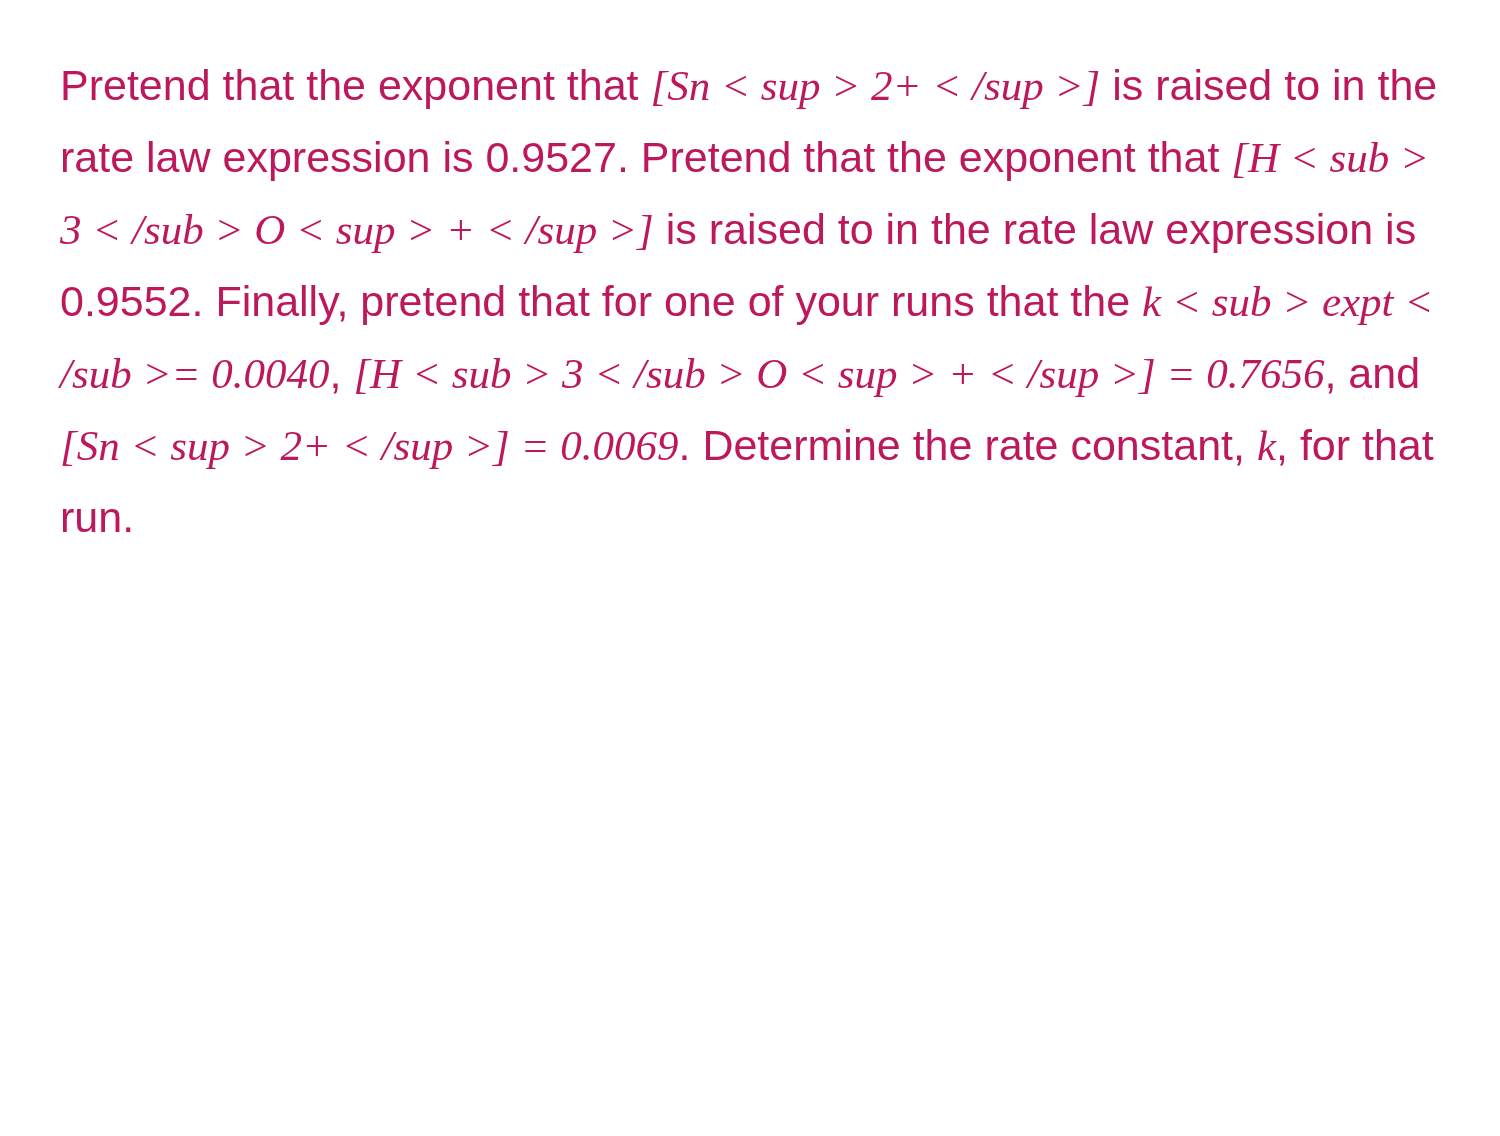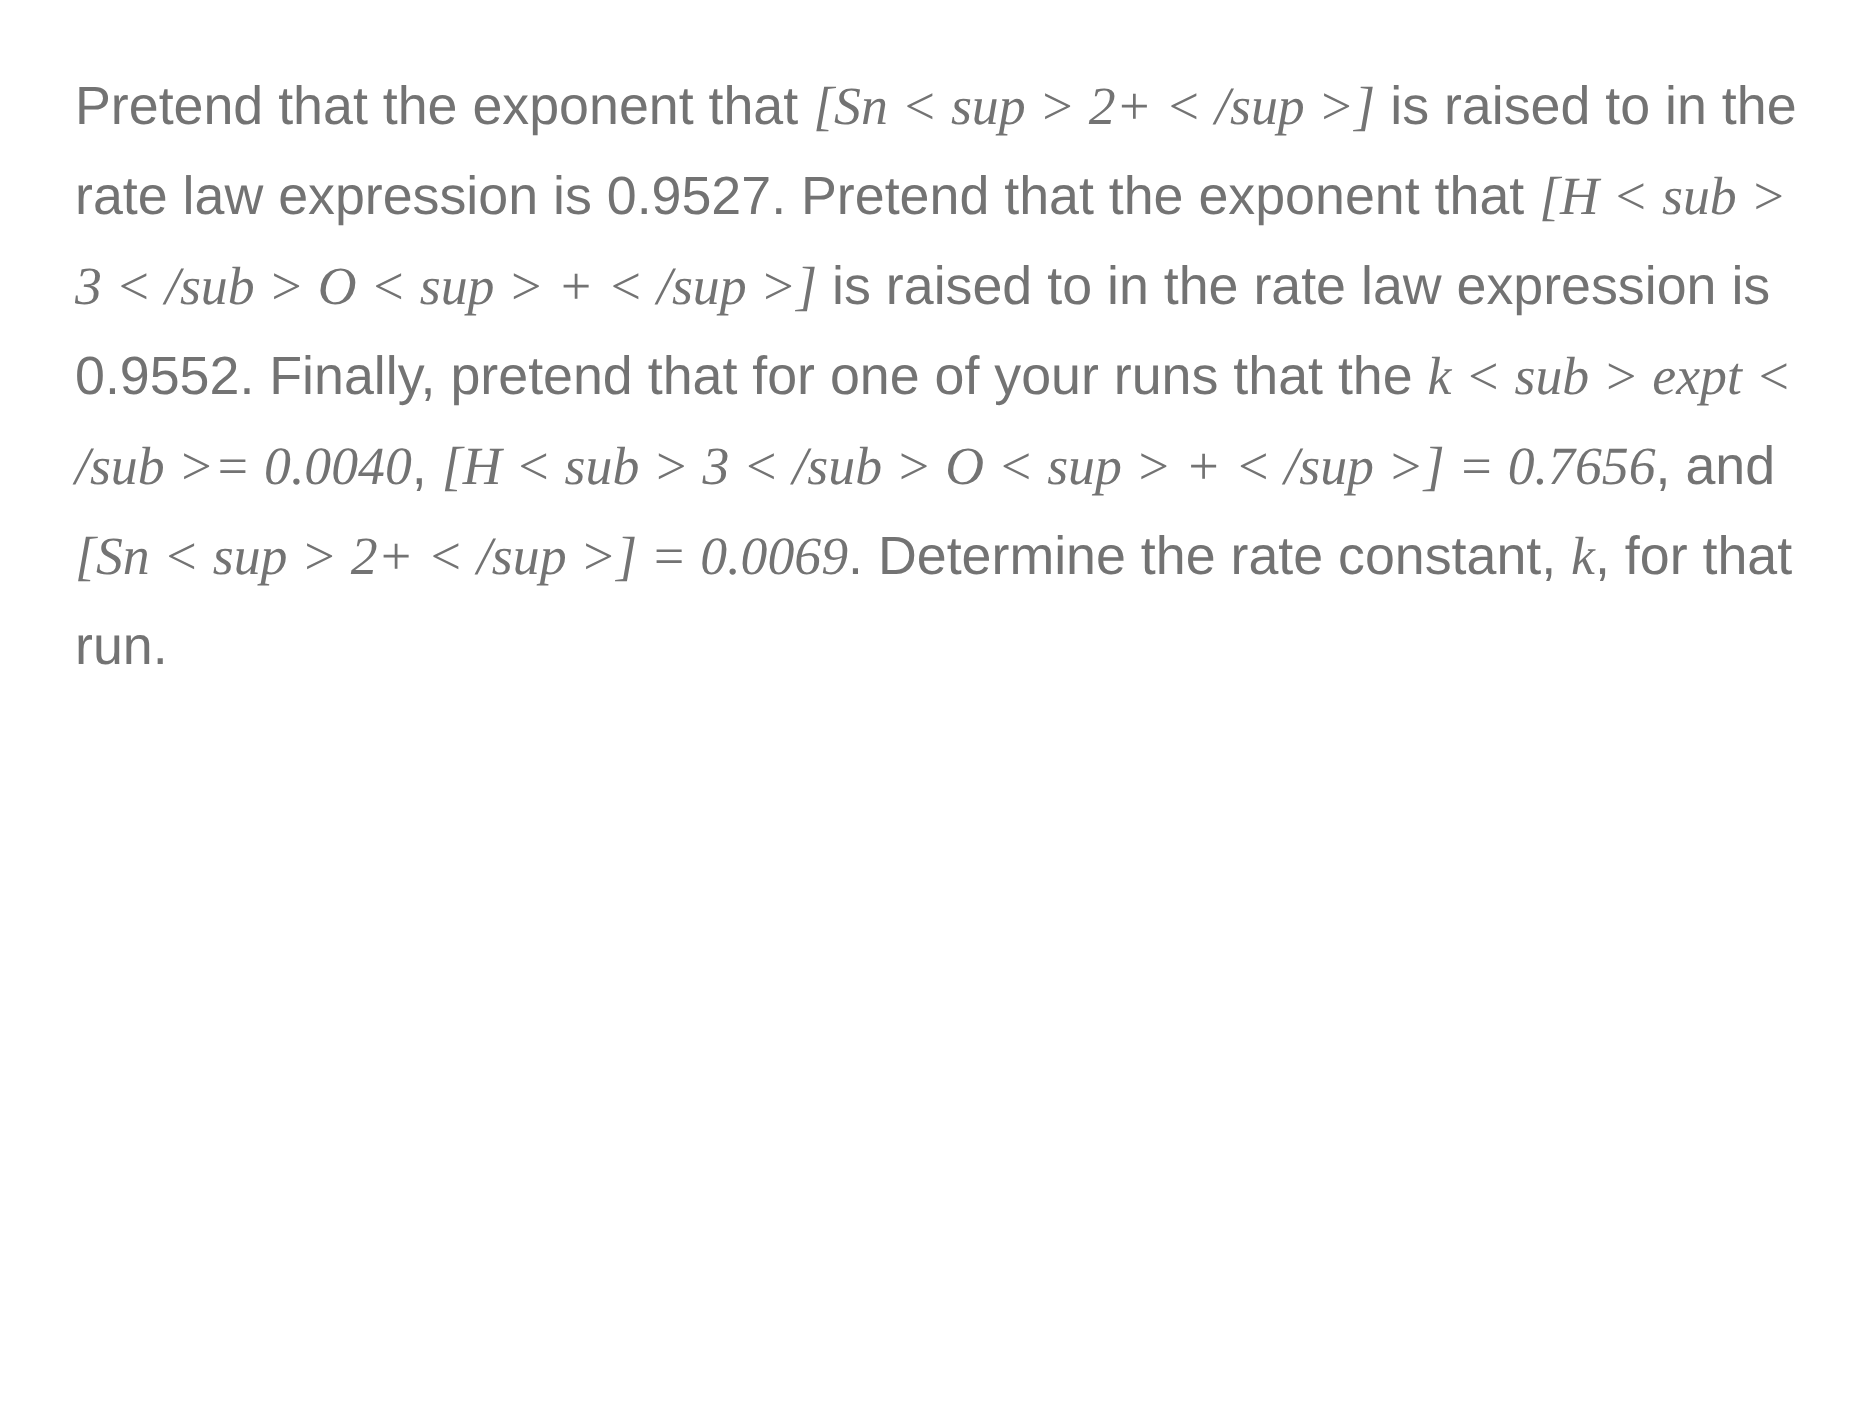--- a/index.html
+++ b/index.html
@@ -10,21 +10,21 @@
     body {
       width: 1500px;
       height: 1136px;
       background: #ffffff;
       font-family: Arial, Helvetica, sans-serif;
       padding: 50px 60px;
     }
     .content {
       font-size: 43px;
       line-height: 1.65;
-      color: #737373;
+      color: #be185d;
     }
     .math {
       font-family: Georgia, 'Times New Roman', serif;
       font-style: italic;
     }
   </style>
 </head>
 <body>
 
 <div class="content">

